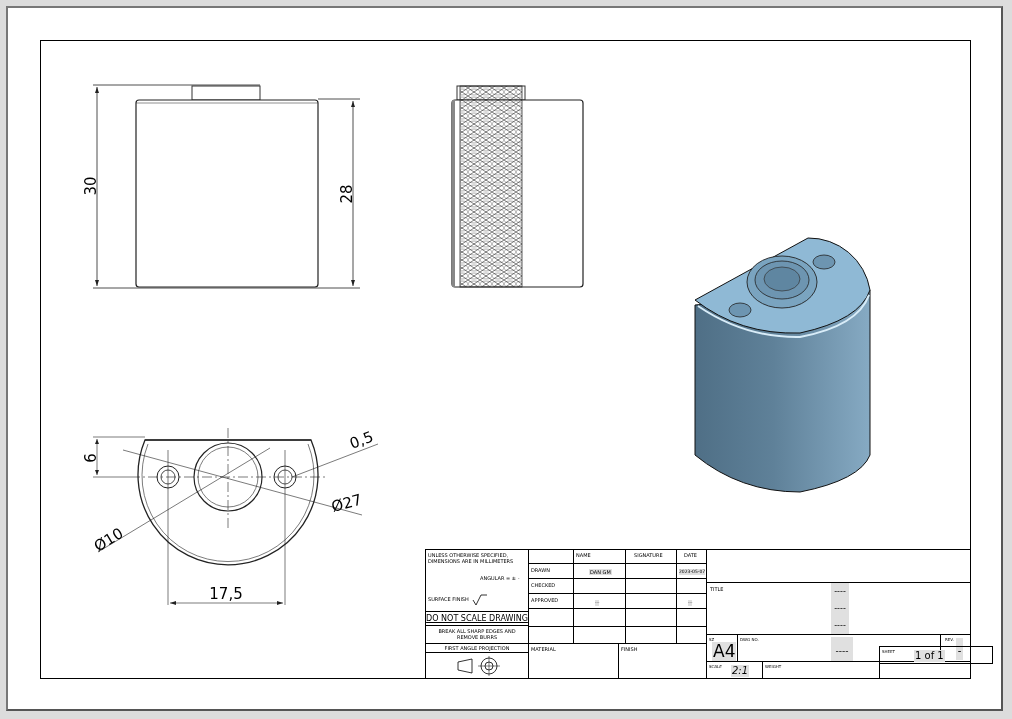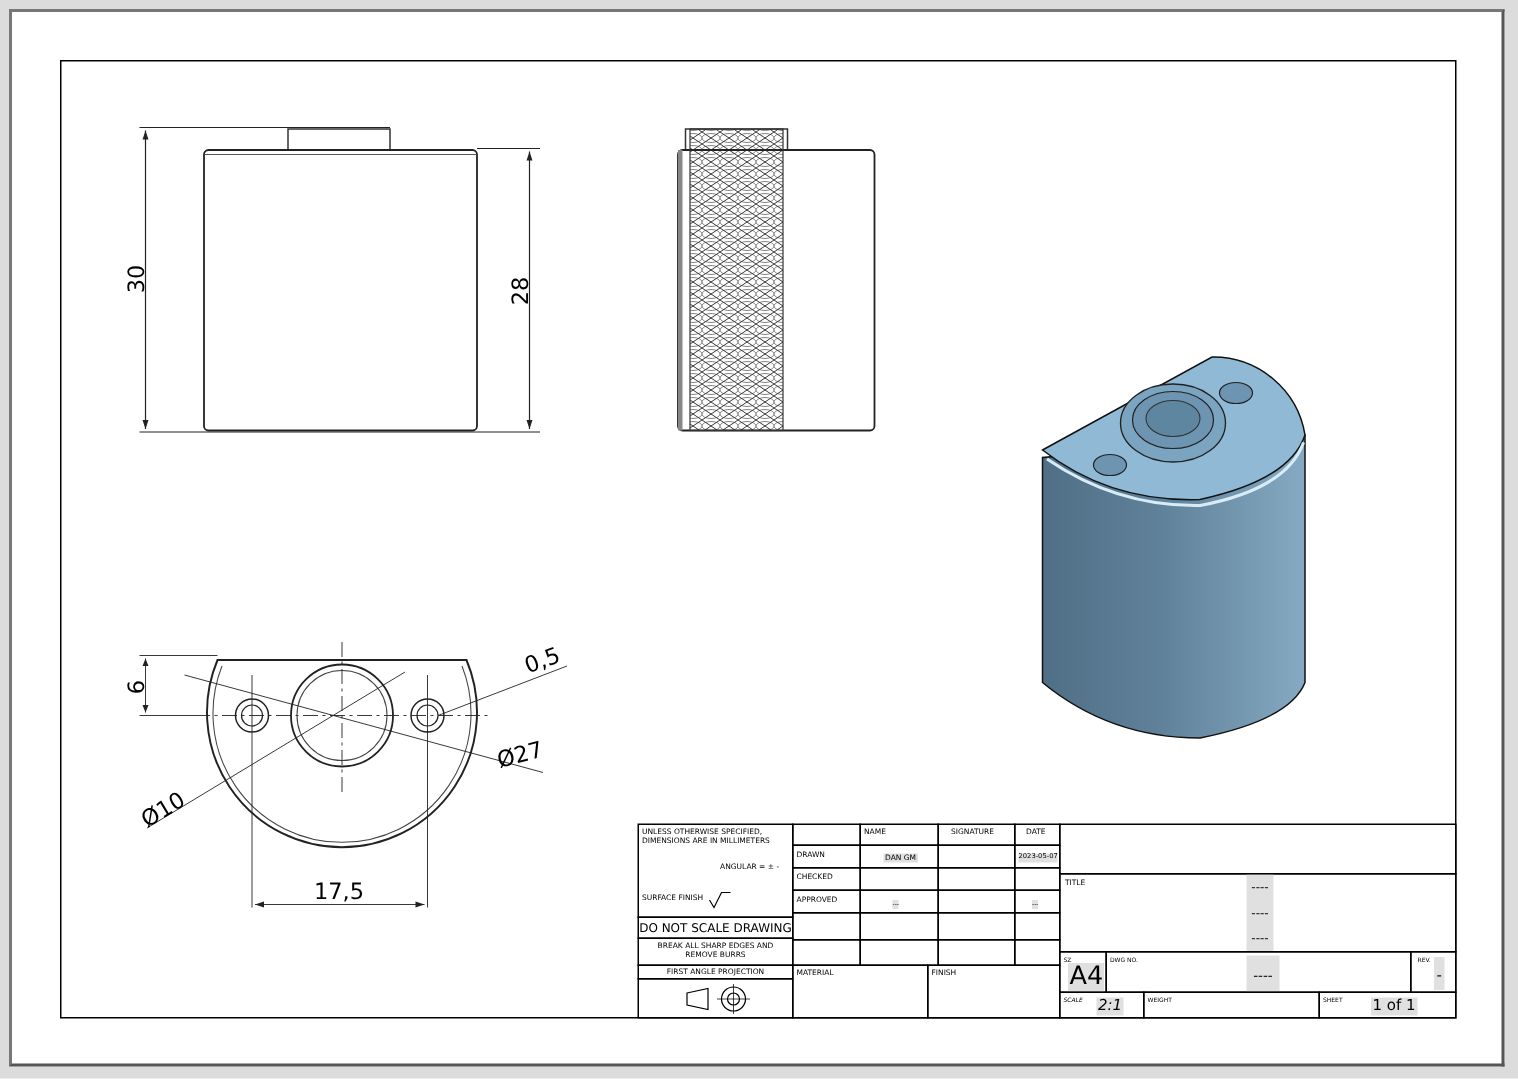--- a/index.html
+++ b/index.html
@@ -100,21 +100,21 @@
 <div class="tb">
 
   <div class="cell" style="left:425px;top:549px;width:104px;height:63px;">
     <span class="lbl" style="left:2px;top:2px;white-space:normal;width:100px;">UNLESS OTHERWISE SPECIFIED, DIMENSIONS ARE IN MILLIMETERS</span>
     <span class="lbl" style="left:54px;top:25px;">ANGULAR = ± -</span>
     <span class="lbl" style="left:2px;top:46px;">SURFACE FINISH</span>
     <svg style="position:absolute;left:46px;top:44px;" width="16" height="12">
         <path d="M1,6 L4,11 L9,1 H15" fill="none" stroke="#000" stroke-width="0.8"></path>
       </svg>
   </div>
-  <div class="cell" style="left:425px;top:611px;width:104px;height:15px;font-size:8px;line-height:13px;text-align:center;">DO NOT SCALE DRAWING</div>
+  <div class="cell" style="left:425px;top:611px;width:104px;height:15px;font-size:8px;line-height:13px;text-align:center;text-decoration:underline;">DO NOT SCALE DRAWING</div>
   <div class="cell" style="left:425px;top:625px;width:104px;height:19px;text-align:center;padding:2px 6px;">BREAK ALL SHARP EDGES AND REMOVE BURRS</div>
   <div class="cell" style="left:425px;top:643px;width:104px;height:10px;text-align:center;line-height:8px;">FIRST ANGLE PROJECTION</div>
   <div class="cell" style="left:425px;top:652px;width:104px;height:27px;">
     <svg style="position:absolute;left:28px;top:3px;" width="50" height="20">
       <path d="M4,6 L18,3 L18,17 L4,14 Z" fill="none" stroke="#000" stroke-width="0.8"></path>
       <circle cx="35" cy="10" r="8" fill="none" stroke="#000" stroke-width="0.8"></circle>
       <circle cx="35" cy="10" r="4" fill="none" stroke="#000" stroke-width="0.8"></circle>
       <line x1="24" y1="10" x2="46" y2="10" stroke="#000" stroke-width="0.5"></line>
       <line x1="35" y1="0" x2="35" y2="20" stroke="#000" stroke-width="0.5"></line>
     </svg>
@@ -197,17 +197,17 @@
     <span class="lbl" style="left:4px;top:2px;font-size:4px;">REV.</span>
     <span class="val" style="left:15px;top:3px;width:7px;height:22px;font-size:10px;line-height:26px;">-</span>
   </div>
   <div class="cell" style="left:706px;top:661px;width:57px;height:18px;font-style:italic;">
     <span class="lbl" style="left:2px;top:2px;font-size:4px;">SCALE</span>
     <span class="val" style="left:24px;top:3px;font-size:10px;line-height:12px;padding:0 1px;">2:1</span>
   </div>
   <div class="cell" style="left:762px;top:661px;width:118px;height:18px;">
     <span class="lbl" style="left:2px;top:2px;font-size:4px;">WEIGHT</span>
   </div>
-  <div class="cell" style="left:879px;top:661px;width:92px;height:18px;">
+  <div class="cell" style="left:879px;top:646px;width:114px;height:18px;">
     <span class="lbl" style="left:2px;top:2px;font-size:4px;">SHEET</span>
     <span class="val" style="left:34px;top:3px;font-size:10px;line-height:12px;padding:0 1px;">1 of 1</span>
   </div>
 </div>
 
 </body></html>

